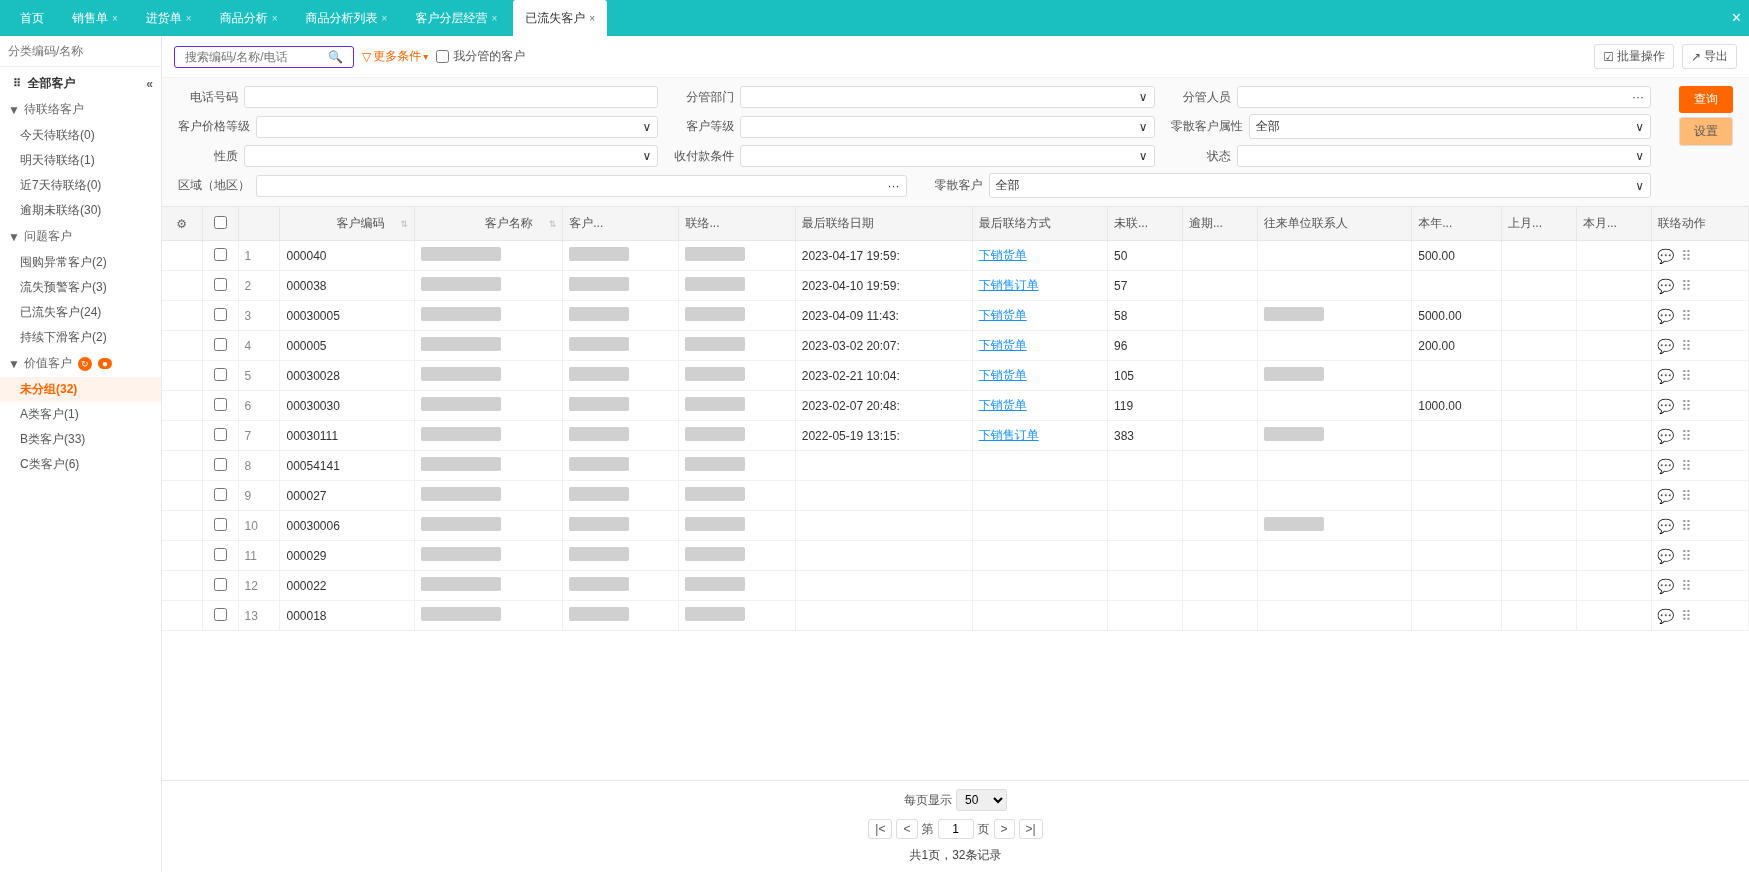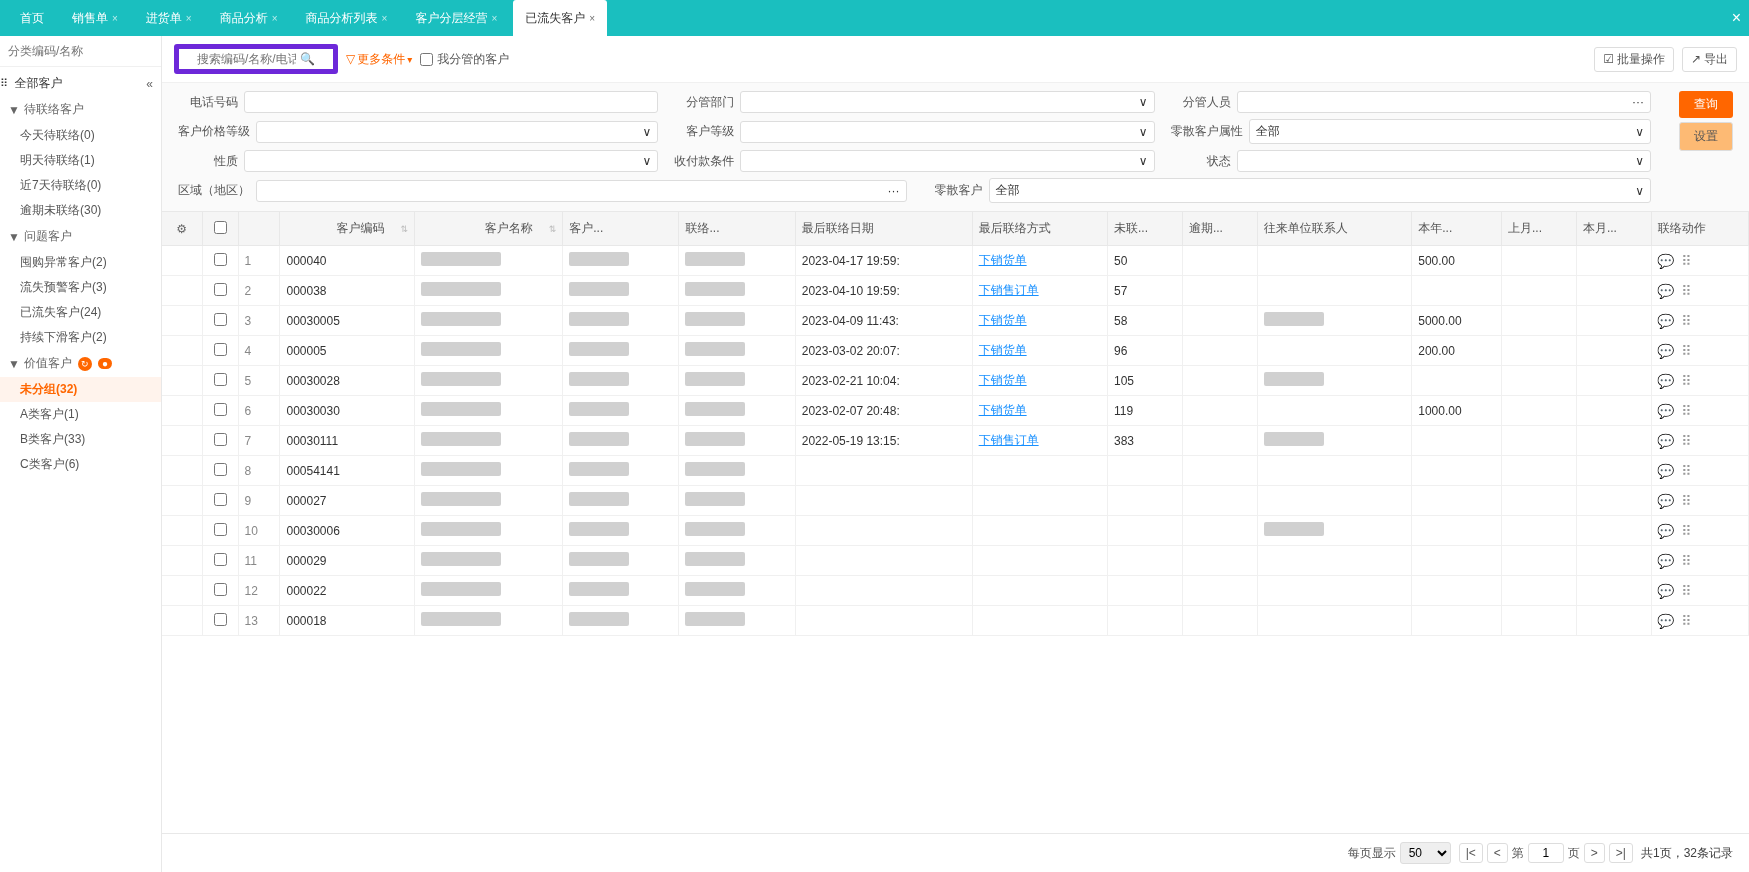--- a/index.html
+++ b/index.html
@@ -59,22 +59,22 @@
       border: none;
       outline: none;
       font-size: 12px;
       color: #999;
     }
 
     .sidebar-section-title {
       display: flex;
       align-items: center;
       justify-content: space-between;
-      padding: 8px 8px 4px 0;
-      font-weight: normal;
+      padding: 8px 8px 4px 13px;
+      font-weight: bold;
       color: #333;
       cursor: pointer;
     }
     .sidebar-section-title .icon { color: #666; }
 
     .sidebar-group-title {
       display: flex;
       align-items: center;
       padding: 5px 8px;
       color: #666;
@@ -110,25 +110,25 @@
       padding: 8px 12px;
       border-bottom: 1px solid #f0f0f0;
       display: flex;
       align-items: center;
       gap: 8px;
       background: #fff;
     }
     .filter-search {
       display: flex;
       align-items: center;
-      border: 5px solid #6d28d9;
+      border: 1px solid #6d28d9;
       border-radius: 3px;
-      padding: 3px 18px;
+      padding: 3px 10px;
       gap: 4px;
-      width: 164px;
+      width: 180px;
     }
     .filter-search input { border: none; outline: none; font-size: 12px; color: #999; width: 100%; }
     .filter-more { color: #ff6600; cursor: pointer; display: flex; align-items: center; gap: 2px; }
     .filter-checkbox { display: flex; align-items: center; gap: 4px; cursor: pointer; color: #555; }
     .filter-right { margin-left: auto; display: flex; gap: 8px; }
     .btn-batch { border: 1px solid #ddd; background: #fff; padding: 3px 8px; cursor: pointer; border-radius: 3px; color: #555; display: flex; align-items: center; gap: 3px; }
     .btn-export { border: 1px solid #ddd; background: #fff; padding: 3px 8px; cursor: pointer; border-radius: 3px; color: #555; display: flex; align-items: center; gap: 3px; }
 
     
     .advanced-filter {
@@ -210,20 +210,21 @@
     
     .table-footer {
       display: flex;
       align-items: center;
       justify-content: flex-end;
       padding: 8px 16px;
       border-top: 1px solid #e8e8e8;
       background: #fff;
       gap: 8px;
       color: #555;
+      flex-direction: column;
     }
     .footer-page-size { display: flex; align-items: center; gap: 4px; }
     .footer-page-size select { border: 1px solid #ddd; padding: 2px 4px; border-radius: 3px; }
     .footer-pagination { display: flex; align-items: center; gap: 4px; }
     .page-btn { border: 1px solid #ddd; background: #fff; padding: 2px 6px; cursor: pointer; border-radius: 3px; color: #555; }
     .page-btn:disabled { color: #ccc; cursor: default; }
     .page-input { border: 1px solid #ddd; width: 36px; text-align: center; padding: 2px; border-radius: 3px; }
     .footer-total { color: #404040; }
 
     

